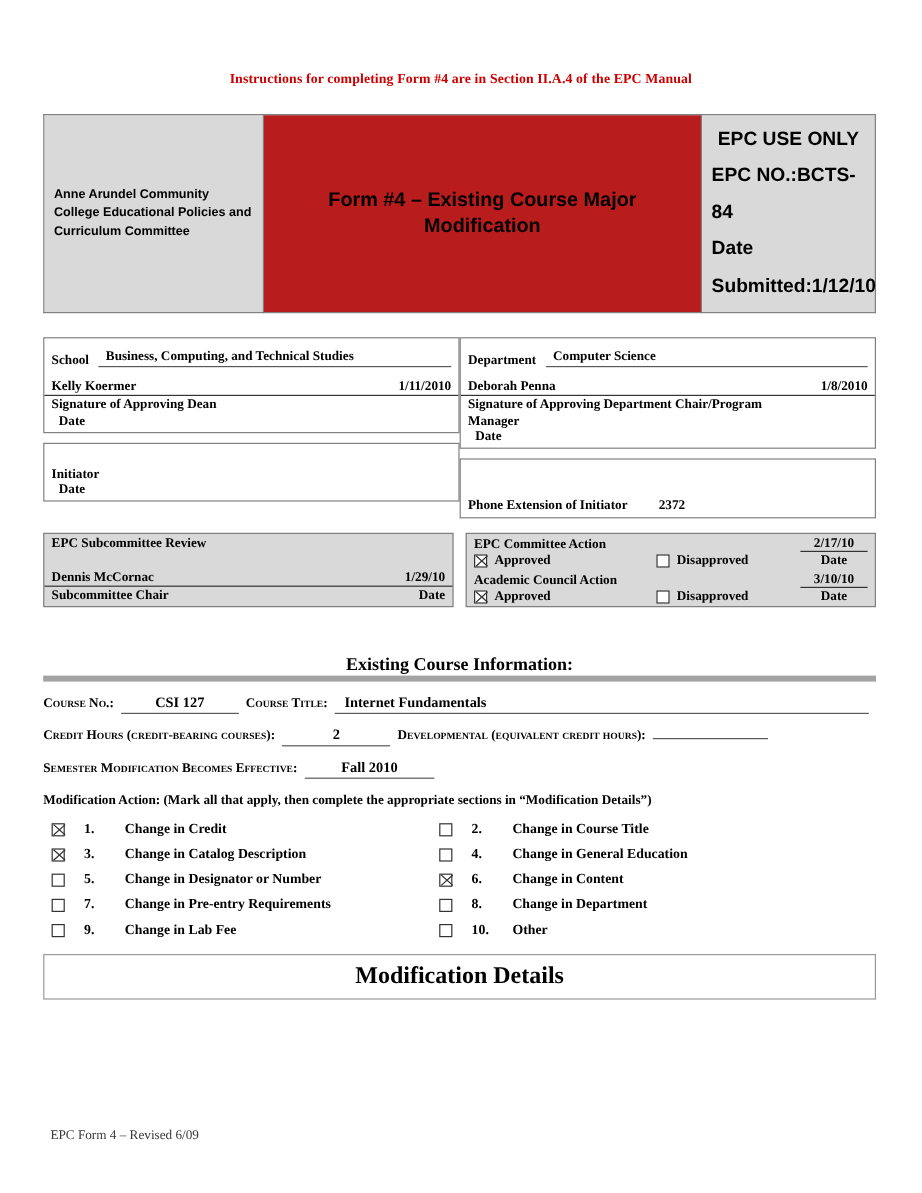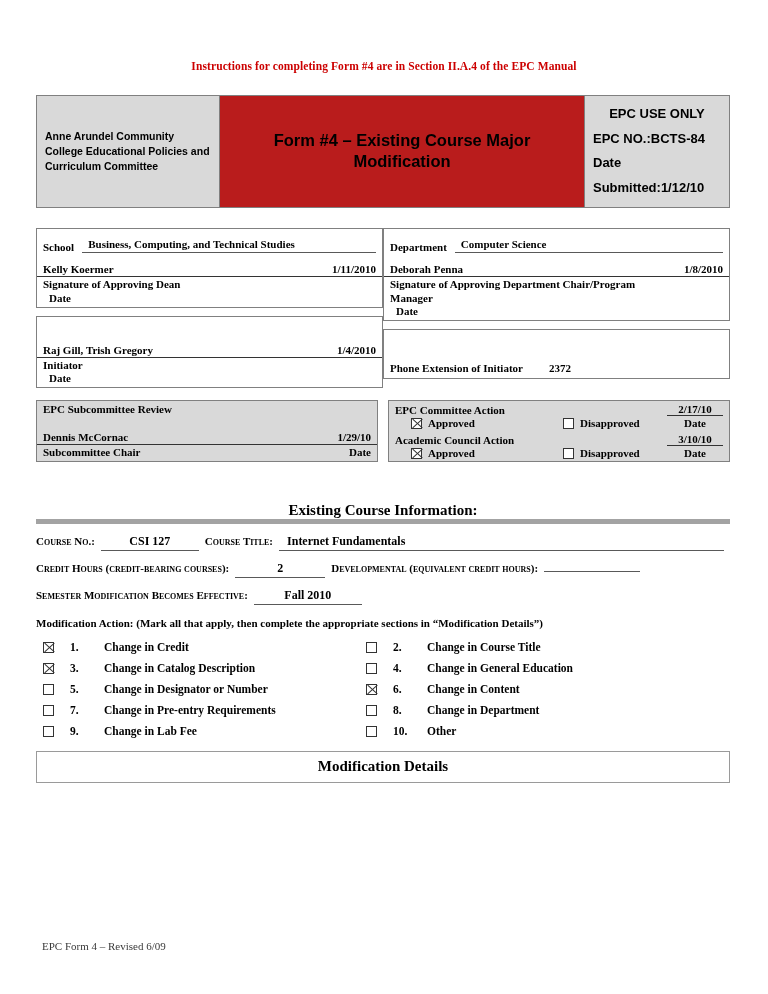--- a/index.html
+++ b/index.html
@@ -61,21 +61,21 @@
     font-family: "Liberation Sans", "DejaVu Sans", sans-serif;
     font-weight: bold;
     font-size: 16.5px;
     line-height: 1.28;
     padding: 10px 14px;
   }
   .hdr-right {
     background: #d9d9d9;
     font-family: "Liberation Sans", "DejaVu Sans", sans-serif;
     font-weight: bold;
-    font-size: 13px;
+    font-size: 16px;
     line-height: 1.9;
     padding: 6px 10px;
   }
   .hdr-right .epc-only {
     display: block;
     text-align: center;
   }
   .hdr-right .epc-line {
     display: block;
     text-align: left;
@@ -187,21 +187,20 @@
   }
   .rev-date-u {
     border-bottom: 1px solid #333333;
     min-width: 56px;
     text-align: center;
   }
   .rev-action-row {
     display: flex;
     align-items: center;
     padding: 1px 6px 2px 6px;
-    margin-left: 16px;
   }
   .rev-approved { width: 152px; display: flex; align-items: center; }
   .rev-disapproved { flex: 1; display: flex; align-items: center; }
   .rev-datecap { min-width: 56px; text-align: center; }
 
   
   .cbx {
     display: inline-block;
     width: 11px;
     height: 11px;
@@ -288,21 +287,21 @@
   .cb-label { }
 
   
   .mod-details {
     margin-top: 14px;
     width: 694px;
     box-sizing: border-box;
     border: 1px solid #9a9a9a;
     text-align: center;
     font-weight: bold;
-    font-size: 15px;
+    font-size: 20px;
     padding: 6px 0 7px 0;
   }
 
   
   .footer {
     position: absolute;
     left: 42px;
     bottom: 42px;
     font-size: 11px;
     color: #3a3a3a;
@@ -342,24 +341,20 @@
           <span>1/11/2010</span>
         </div>
         <div class="sig-cap-row">
           <span class="cap-main">Signature of Approving Dean</span>
           <span class="cap-date">Date</span>
         </div>
       </div>
 
       <div class="sig-box">
         <div class="spacer-blank"></div>
-        <div class="sig-name-row">
-          <span>Raj Gill, Trish Gregory</span>
-          <span>1/4/2010</span>
-        </div>
         <div class="sig-cap-row">
           <span class="cap-main">Initiator</span>
           <span class="cap-date">Date</span>
         </div>
       </div>
     </div>
 
     <div class="sig-col">
       <div class="sig-box">
         <div class="sig-row toprow">

